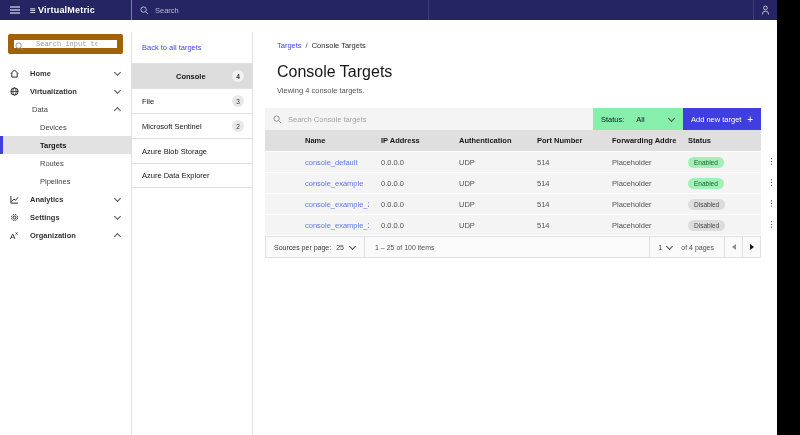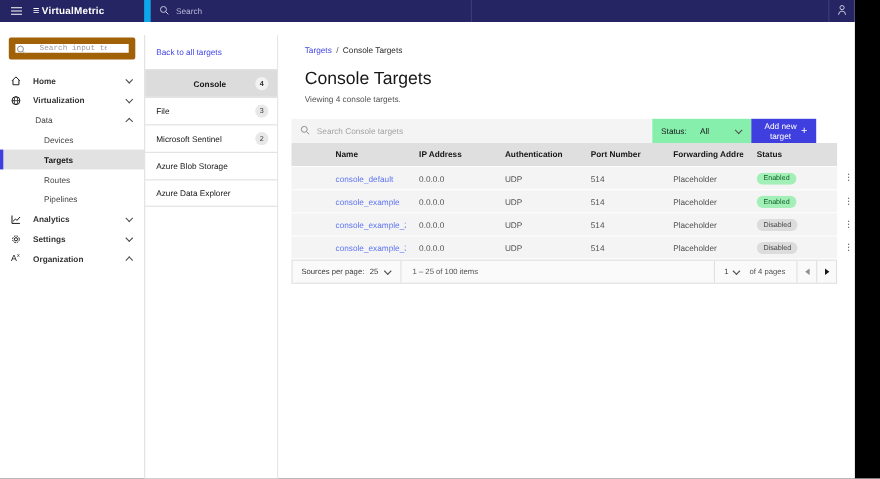--- a/index.html
+++ b/index.html
@@ -6,21 +6,21 @@
   html,body { width:800px; height:435px; }
   body { background:#000; font-family:"Liberation Sans", sans-serif; overflow:hidden; position:relative; }
   .app { position:absolute; top:0; left:0; width:777px; height:435px; background:#fff; }
 
   
   .header { position:absolute; top:0; left:0; width:777px; height:20px; background:#252563; display:flex; align-items:stretch; color:#fff; }
   .header .hamburger { width:30px; display:flex; align-items:center; justify-content:center; cursor:pointer; }
   .hamburger svg { display:block; }
   .brand { display:flex; align-items:center; gap:2px; font-size:9px; font-weight:bold; letter-spacing:.2px; width:101px; }
   .brand .brand-glyph { font-size:10px; font-weight:bold; }
-  .hdr-search { width:298px; border-left:6px solid #0ea5e9; border-right:1px solid #3d3d7c; display:flex; align-items:center; padding:0 8px; gap:6px; }
+  .hdr-search { width:298px; border-left:1px solid #0ea5e9; border-right:1px solid #3d3d7c; display:flex; align-items:center; padding:0 8px; gap:6px; }
   .hdr-search input { background:transparent; border:none; outline:none; color:#fff; font-size:7.5px; width:100%; font-family:"Liberation Sans", sans-serif; }
   .hdr-search input::placeholder { color:#b9b9d9; }
   .hdr-spacer { flex:1; }
   .hdr-user { width:24px; border-left:1px solid #3d3d7c; display:flex; align-items:center; justify-content:center; cursor:pointer; }
 
   
   .sidebar { position:absolute; top:20px; left:0; width:131px; height:415px; background:#fff; }
   .side-search { margin:12px 8px 10px 8px; position:relative; }
   .side-search input { width:100%; height:20px; border:6px solid #a16207; border-radius:2px; padding:0 20px 0 22px; font-size:7px; color:#161616; outline:none; font-family:Liberation Mono, monospace; }
   .side-search input::placeholder { color:#9a9a9a; }
@@ -61,21 +61,21 @@
   .page-title { margin:13px 0 0 24px; font-size:16px; font-weight:400; color:#161616; }
   .page-subtitle { margin:5px 0 0 24px; font-size:7.5px; color:#525252; }
 
   .toolbar { margin:13px 16px 0 12px; height:22px; display:flex; }
   .tb-search { width:328px; background:#f4f4f4; display:flex; align-items:center; padding:0 8px; gap:6px; }
   .tb-search input { background:transparent; border:none; outline:none; font-size:7.5px; color:#161616; width:100%; font-family:"Liberation Sans", sans-serif; }
   .tb-search input::placeholder { color:#a4a4a4; }
   .tb-status { width:90px; background:#86efac; display:flex; align-items:center; padding:0 8px; font-size:7.5px; color:#161616; cursor:pointer; }
   .tb-status .st-label { margin-right:12px; }
   .tb-status .st-value { flex:1; }
-  .btn-add { width:59px; background:#3f3fe0; color:#fff; border:none; font-size:7.5px; display:flex; align-items:center; justify-content:space-between; padding:0 8px; cursor:pointer; font-family:"Liberation Sans", sans-serif; }
+  .btn-add { width:78px; background:#3f3fe0; color:#fff; border:none; font-size:7.5px; display:flex; align-items:center; justify-content:space-between; padding:0 8px; cursor:pointer; font-family:"Liberation Sans", sans-serif; }
   .btn-add .plus { font-size:10px; font-weight:400; }
 
   .dtable { margin:0 16px 0 12px; width:496px; }
   .trow { display:grid; grid-template-columns:76px 78px 78px 75px 76px 78px 35px; align-items:center; border-bottom:1px solid #fff;padding-left:28px; }
   .trow.thead { background:#dfdfdf; height:22px; font-weight:700; }
   .trow.tbody { background:#f4f4f4; height:21px; }
   .tcell { font-size:7.5px; color:#161616; padding-left:12px; white-space:nowrap; overflow:hidden; }
   .thead .tcell { color:#161616; }
   .tcell.link { color:#5f76f0; cursor:pointer; }
   .tcell.muted { color:#525252; }

